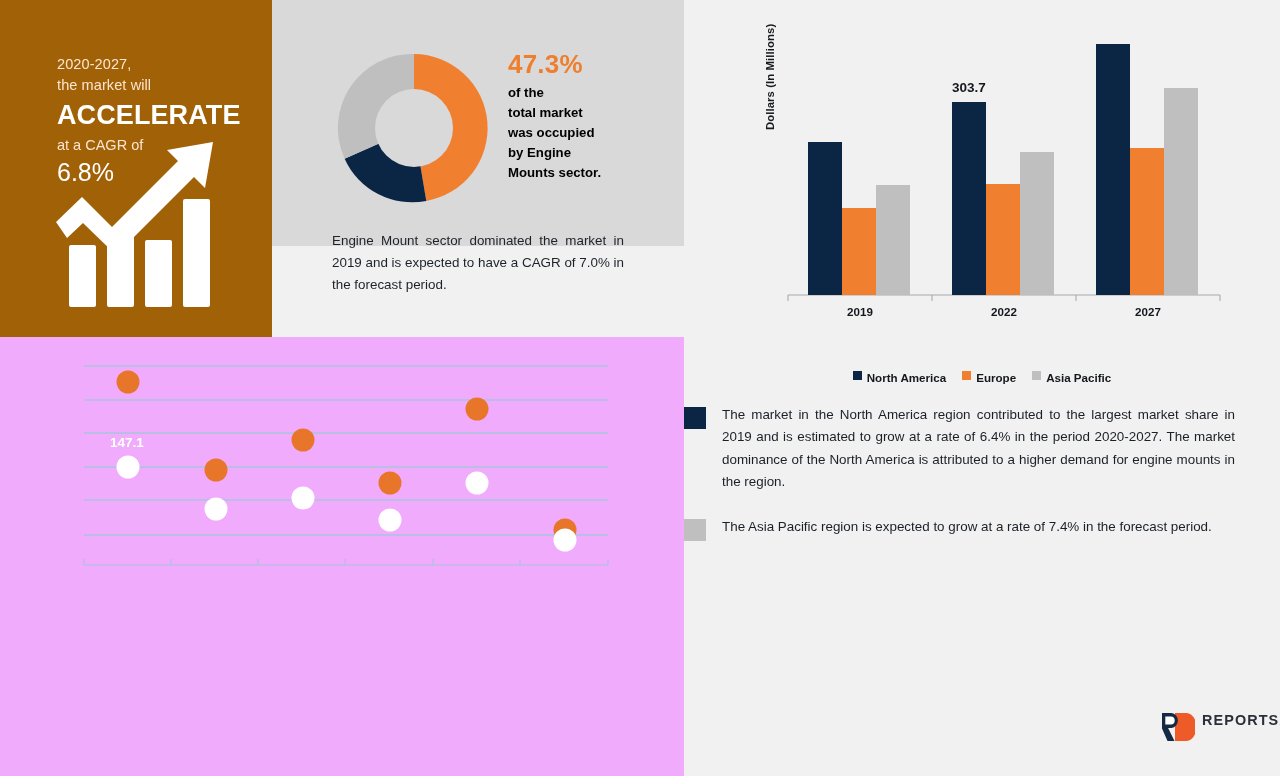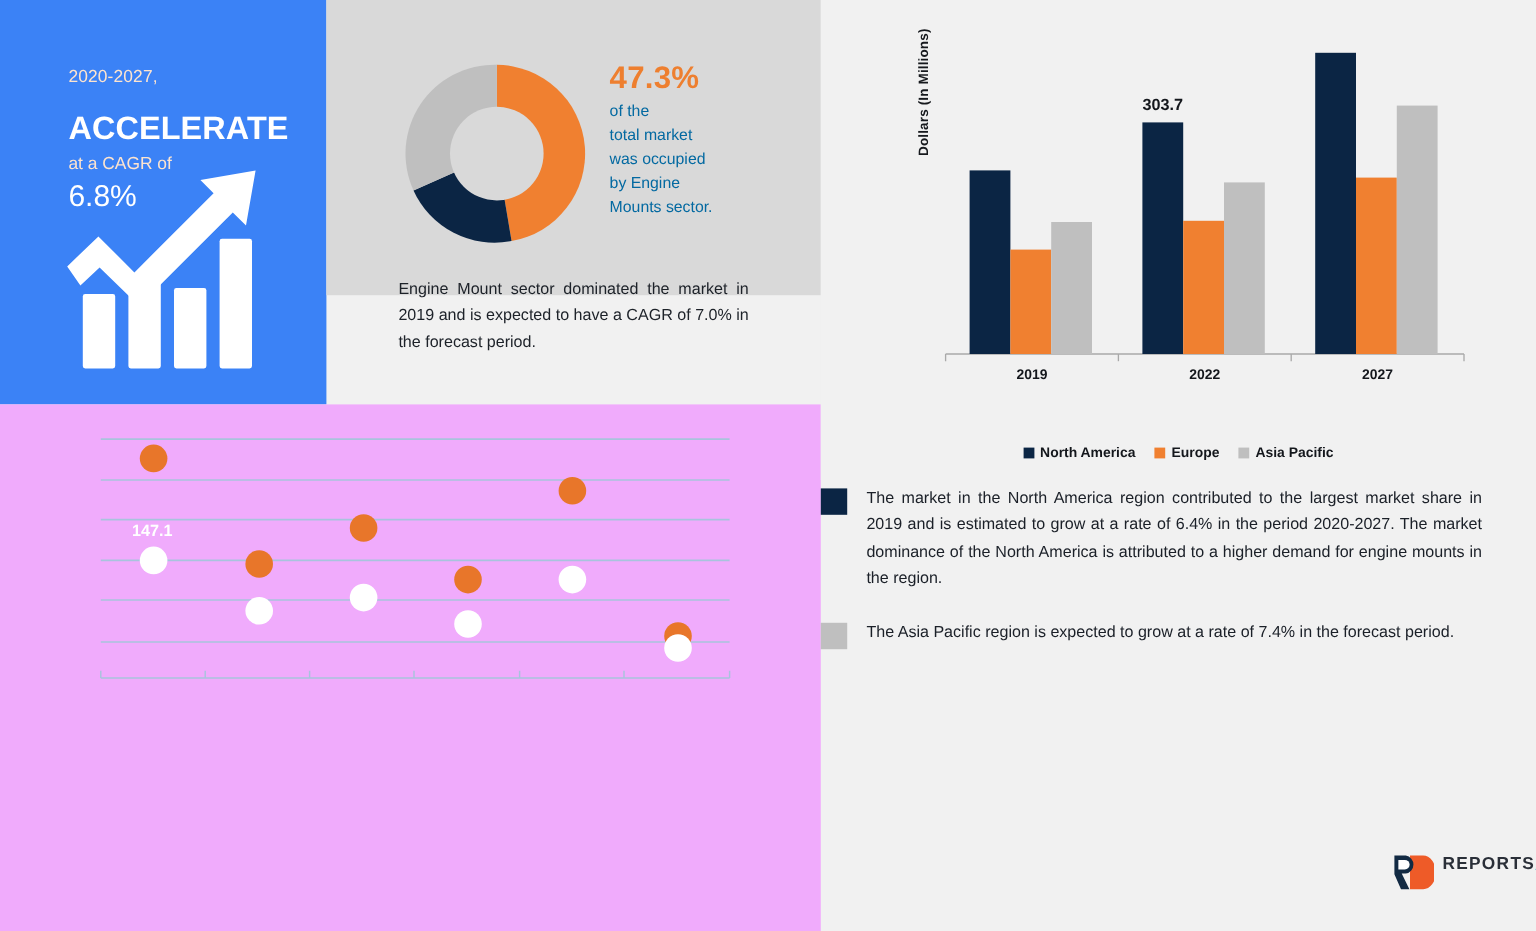--- a/index.html
+++ b/index.html
@@ -6,41 +6,41 @@
   html,body {
     width:1280px; height:776px;
     font-family:"Liberation Sans", sans-serif;
     background:#f1f1f1; overflow:hidden;
   }
   #page { position:relative; width:1280px; height:776px; background:#f1f1f1; }
 
   
   .panel-accelerate {
     position:absolute; left:0; top:0; width:272px; height:337px;
-    background:#3b82f6; overflow:hidden;
+    background:#a16207; overflow:hidden;
   }
   .acc-text { position:absolute; left:57px; top:54px; width:210px; }
   .acc-line1 { font-size:14.5px; color:#fde4cf; line-height:1.46; letter-spacing:.1px; }
   .acc-line2 { font-size:14.5px; color:#fde4cf; line-height:1.46; letter-spacing:.1px; }
   .acc-big   { font-size:27px; font-weight:bold; color:#ffffff; letter-spacing:.1px;
-               line-height:1.18; margin-top:17px; }
+               line-height:1.18; margin-top:4px; }
   .acc-line3 { font-size:14.5px; color:#fde4cf; line-height:1.5; margin-top:3px; }
   .acc-cagr  { font-size:25px; font-weight:normal; color:#ffffff; line-height:1.12; margin-top:1px; }
   .acc-graphic { position:absolute; left:50px; top:128px; width:195px; height:185px; }
 
   
   .panel-donut {
     position:absolute; left:272px; top:0; width:412px; height:246px;
     background:#d9d9d9;
   }
   .donut-wrap { position:absolute; left:62px; top:48px; width:160px; height:160px; }
   .donut-stat { position:absolute; left:236px; top:50px; width:160px; }
   .donut-pct { font-size:26px; font-weight:bold; color:#ee7f2f; line-height:1.12;
                letter-spacing:.2px; margin-bottom:4px; }
-  .donut-desc { font-size:13.2px; font-weight:normal; color:#0369a1; line-height:1.52; }
+  .donut-desc { font-size:13.2px; font-weight:bold; color:#000000; line-height:1.52; }
   .donut-note {
     position:absolute; left:60px; top:230px; width:292px;
     font-size:13.4px; color:#1d2229; line-height:1.65; text-align:justify;
   }
 
   
   .panel-dots {
     position:absolute; left:0; top:337px; width:684px; height:439px;
     background:#f0abfc;
   }
@@ -52,21 +52,21 @@
     position:absolute; left:764px; top:130px;
     transform:rotate(-90deg); transform-origin:left top;
     font-size:11.3px; font-weight:bold; color:#16191d; white-space:nowrap;
     letter-spacing:.1px;
   }
   .bars-svg { position:absolute; left:0; top:0; width:596px; height:400px; }
   .bars-legend {
     position:absolute; left:684px; top:371px; width:596px;
     display:flex; justify-content:center; align-items:center; gap:16px;
   }
-  .bars-leg-item { display:flex; align-items:center; gap:5px; }
+  .bars-leg-item { display:flex; gap:5px; }
   .bars-leg-sw { width:9px; height:9px; }
   .bars-leg-label { font-size:11.6px; font-weight:bold; color:#14171c; }
 
   
   .notes { position:absolute; left:684px; top:404px; width:596px; }
   .note-row { display:flex; gap:16px; margin-bottom:22px; padding-right:45px; }
   .note-sw { width:22px; height:22px; flex:0 0 22px; margin-top:3px; }
   .note-text { font-size:13.4px; color:#1b2028; line-height:1.67; text-align:justify; }
 
   
@@ -77,20 +77,21 @@
   .logo-bot { font-size:13.4px; font-weight:bold; color:#2fb8c6; letter-spacing:1.1px; margin-top:1px; }
 </style>
 </head>
 <body>
 
 <div id="page">
 
   <div class="panel-accelerate">
     <div class="acc-text">
       <div class="acc-line1">2020-2027,</div>
+      <div class="acc-line2">the market will</div>
       <div class="acc-big">ACCELERATE</div>
       <div class="acc-line3">at a CAGR of</div>
       <div class="acc-cagr">6.8%</div>
     </div>
     <svg class="acc-graphic" viewBox="0 0 195 185">
       <g fill="#ffffff">
         <rect x="19" y="117" width="27" height="62" rx="2"></rect>
         <rect x="57" y="100" width="27" height="79" rx="2"></rect>
         <rect x="95" y="112" width="27" height="67" rx="2"></rect>
         <rect x="133" y="71" width="27" height="108" rx="2"></rect>

